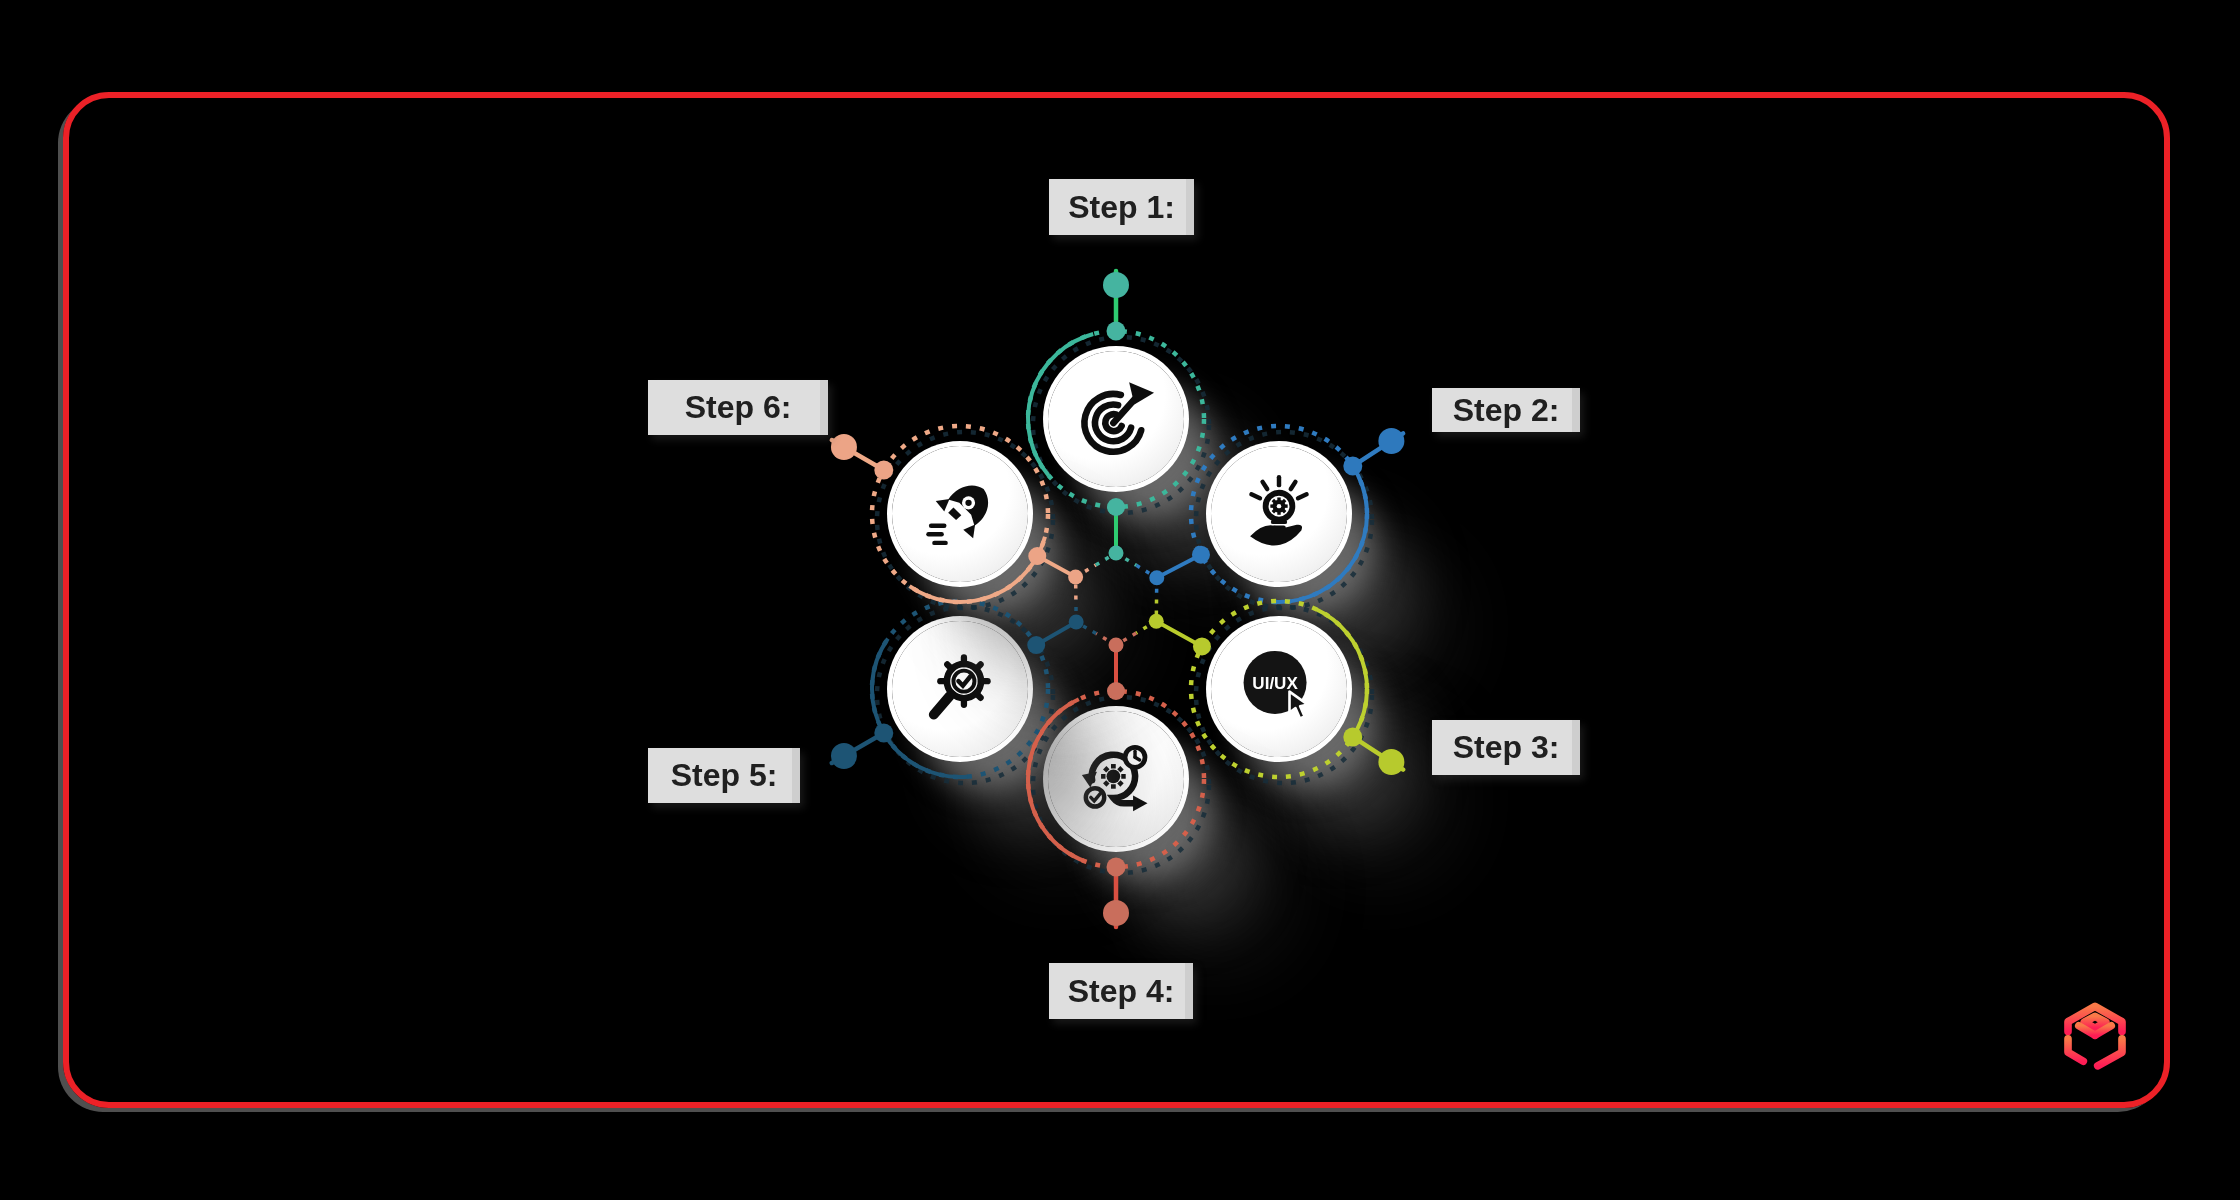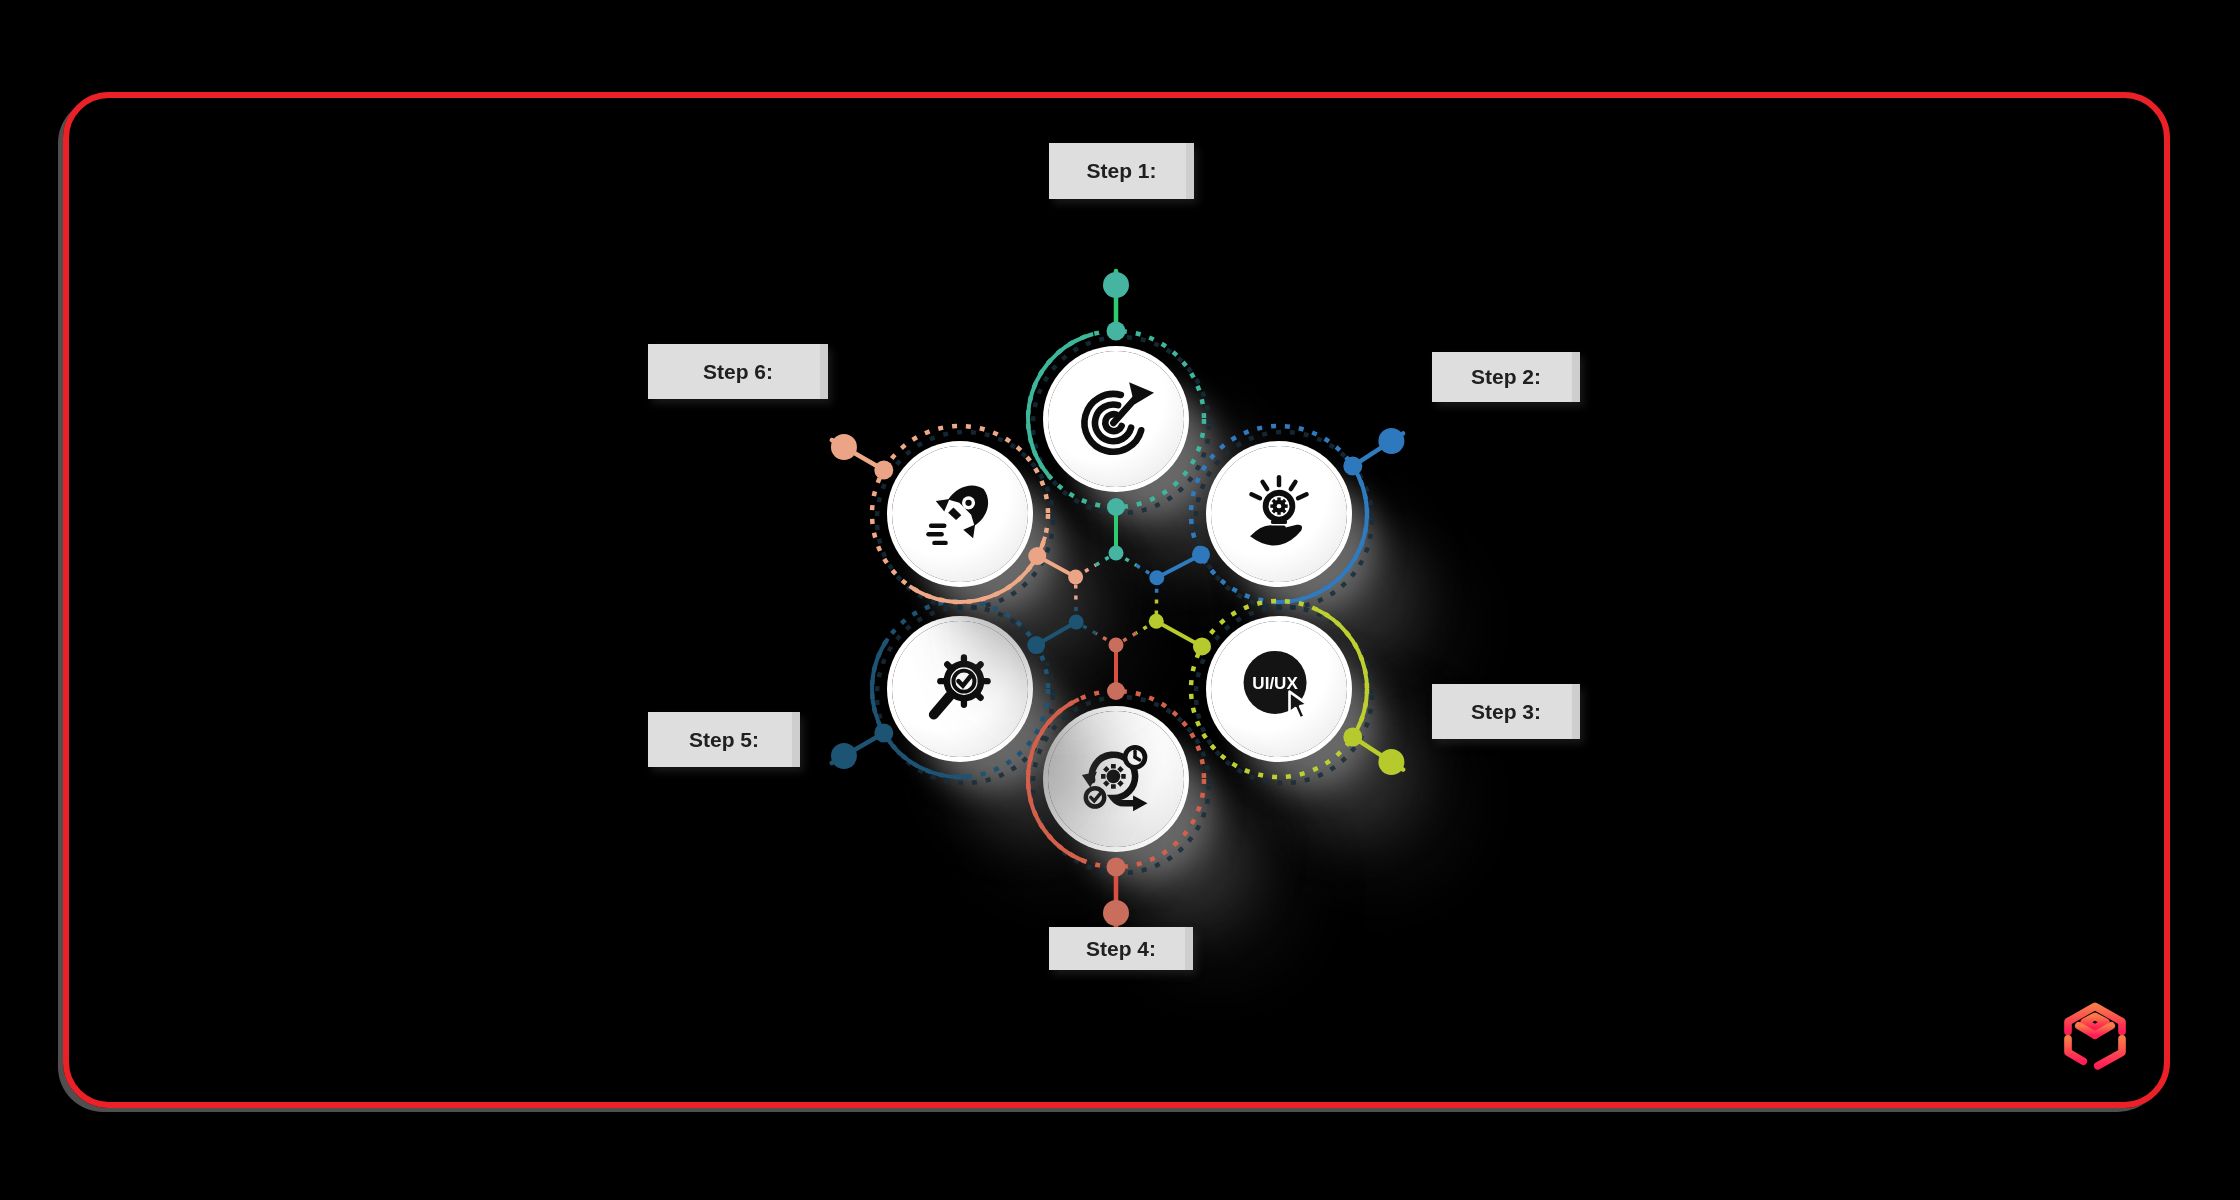--- a/index.html
+++ b/index.html
@@ -20,23 +20,23 @@
                    62px 70px 60px rgba(110,110,110,.40),
                    100px 112px 85px rgba(75,75,75,.30);
         display:flex;align-items:center;justify-content:center;z-index:2;}
   .node svg{width:84px;height:84px;}
 
   
   #diagram-svg{position:absolute;left:0;top:0;z-index:5;pointer-events:none;}
 
   
   .step-label{position:absolute;z-index:6;background:var(--label-bg,#dedede);
-              color:var(--label-fg,#202020);font-weight:700;font-size:21px;
+              color:var(--label-fg,#202020);font-weight:700;font-size:32px;
               display:flex;align-items:center;justify-content:center;
-              box-shadow:inset -8px 0 0 rgba(0,0,0,.07), 4px 5px 8px rgba(70,70,70,.35);}
+              box-shadow:inset -8px 0 0 rgba(0,0,0,.07), 4px 5px 8px rgba(70,70,70,.35);margin-top:36px;}
 
   .logo{position:absolute;left:2050px;top:992px;width:90px;height:90px;z-index:6;}
 </style>
 </head>
 <body>
 
 <div class="stage">
 
   <div class="frame"></div>
 
@@ -224,23 +224,23 @@
       <circle cx="1036.224331572277" cy="645.0244240929172" r="9" fill="#1d5474"></circle>
       <circle cx="883.7897644669694" cy="733" r="9.5" fill="#1d5474"></circle>
       <circle cx="843.9525958928853" cy="756" r="13" fill="#1d5474"></circle>
       <circle cx="1075.606912304972" cy="576.9909458071962" r="7.5" fill="#eca486"></circle>
       <circle cx="1037.2737329817928" cy="556.1042775862333" r="9" fill="#eca486"></circle>
       <circle cx="883.7897644669694" cy="470" r="9.5" fill="#eca486"></circle>
       <circle cx="843.9525958928853" cy="447" r="13" fill="#eca486"></circle>
     </svg>
 
   <div class="step-label" style="left:1049px;top:143px;width:145px;height:56px;">Step 1:</div>
-  <div class="step-label" style="left:1432px;top:352px;width:148px;height:50px;">Step 2:</div>
+  <div class="step-label" style="left:1432px;top:352px;width:148px;height:44px;">Step 2:</div>
   <div class="step-label" style="left:1432px;top:684px;width:148px;height:55px;">Step 3:</div>
-  <div class="step-label" style="left:1049px;top:927px;width:144px;height:43px;">Step 4:</div>
+  <div class="step-label" style="left:1049px;top:927px;width:144px;height:56px;">Step 4:</div>
   <div class="step-label" style="left:648px;top:712px;width:152px;height:55px;">Step 5:</div>
   <div class="step-label" style="left:648px;top:344px;width:180px;height:55px;">Step 6:</div>
 
   <svg class="logo" viewBox="0 0 100 100">
     <defs>
       <linearGradient id="lg-cube" x1="0" y1="0" x2="0" y2="1">
         <stop offset="0" id="lg-top" stop-color="#f97948"></stop>
         <stop offset="1" id="lg-bottom" stop-color="#fe1d55"></stop>
       </linearGradient>
     </defs>

